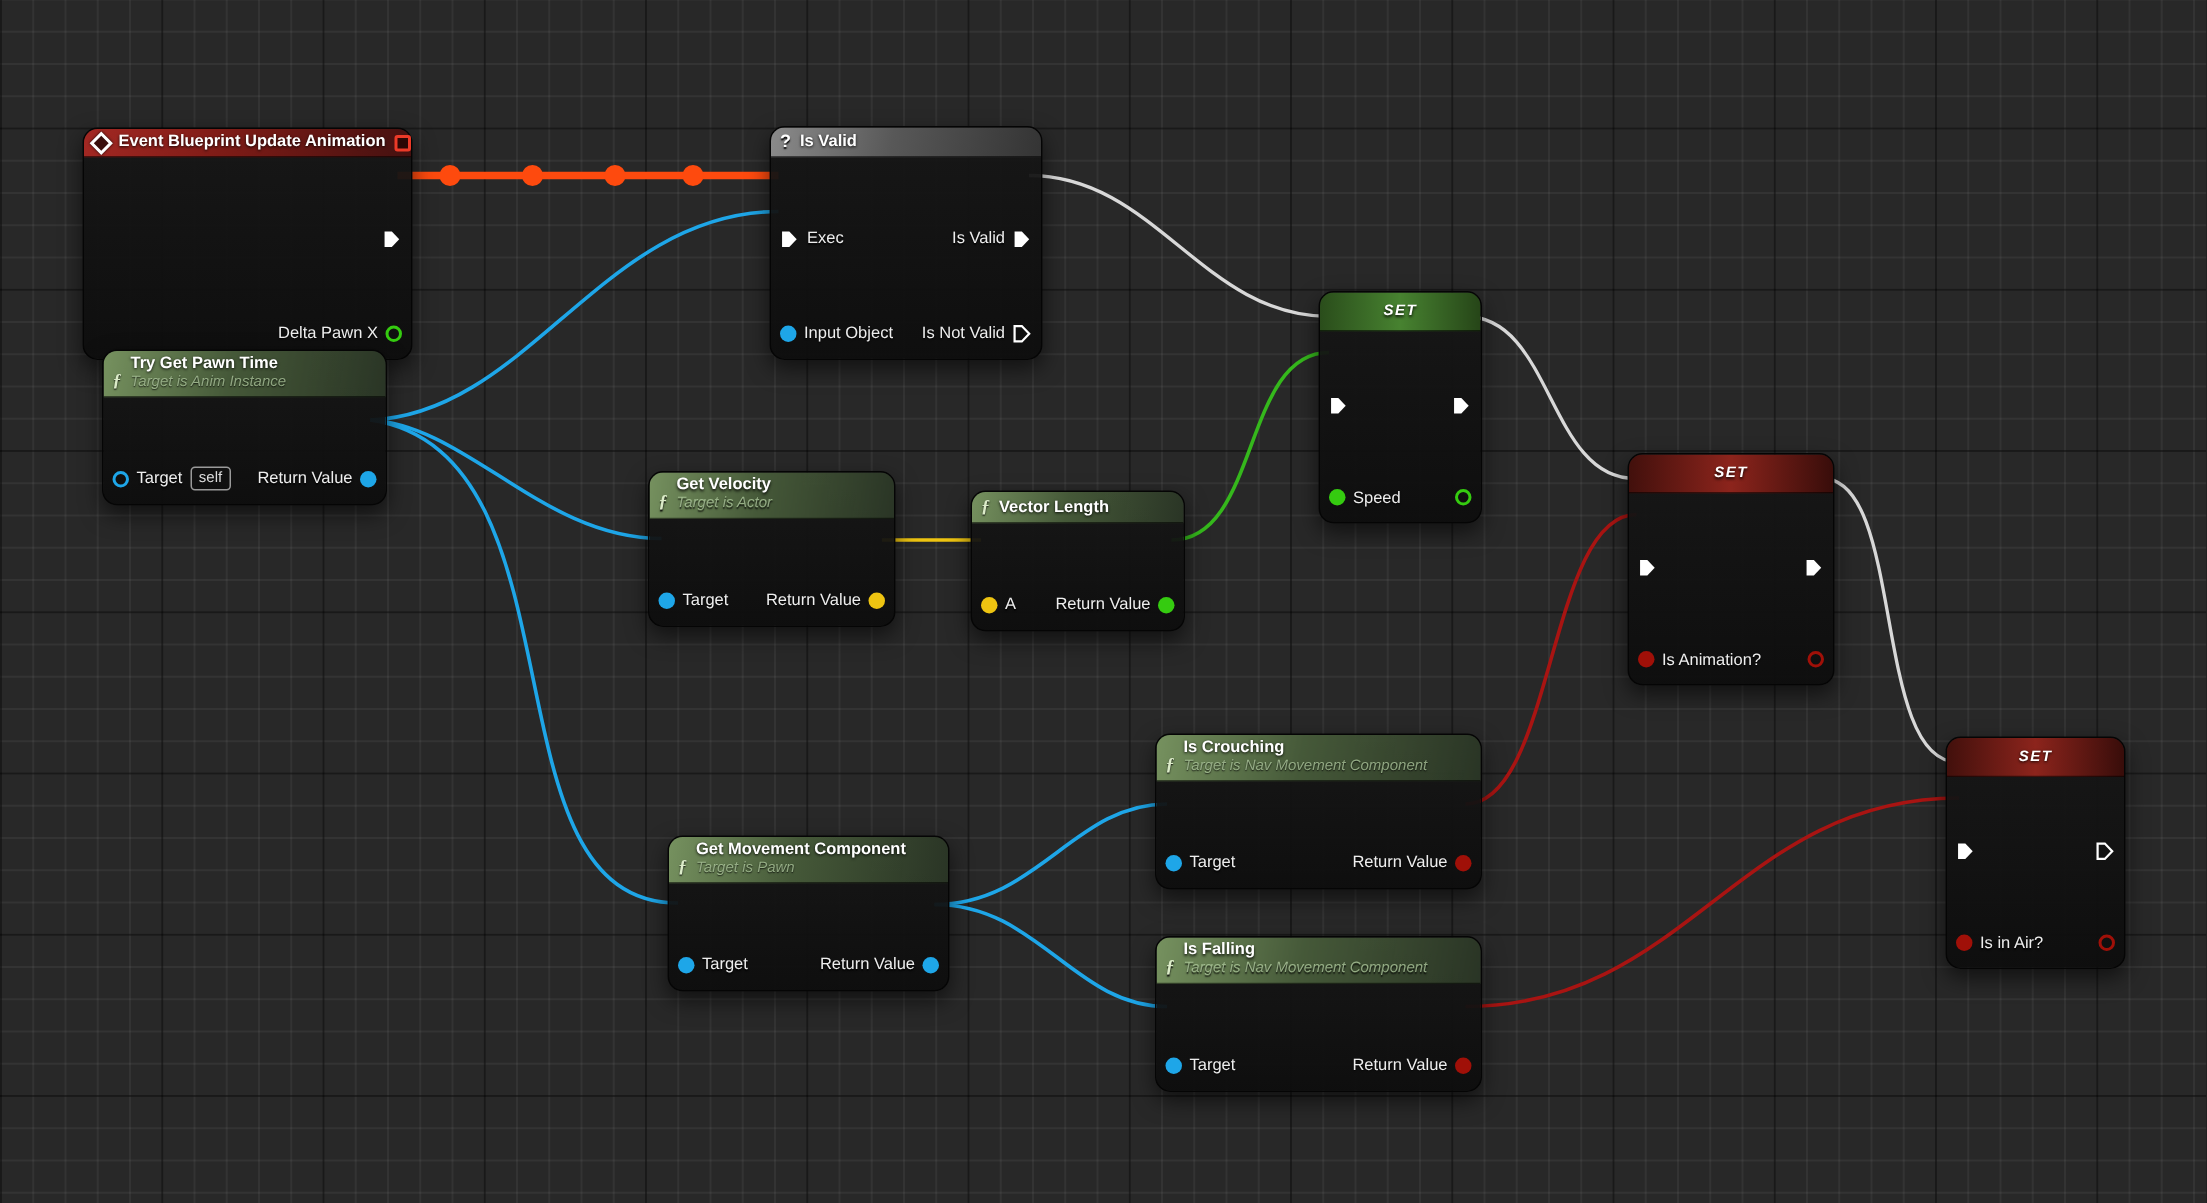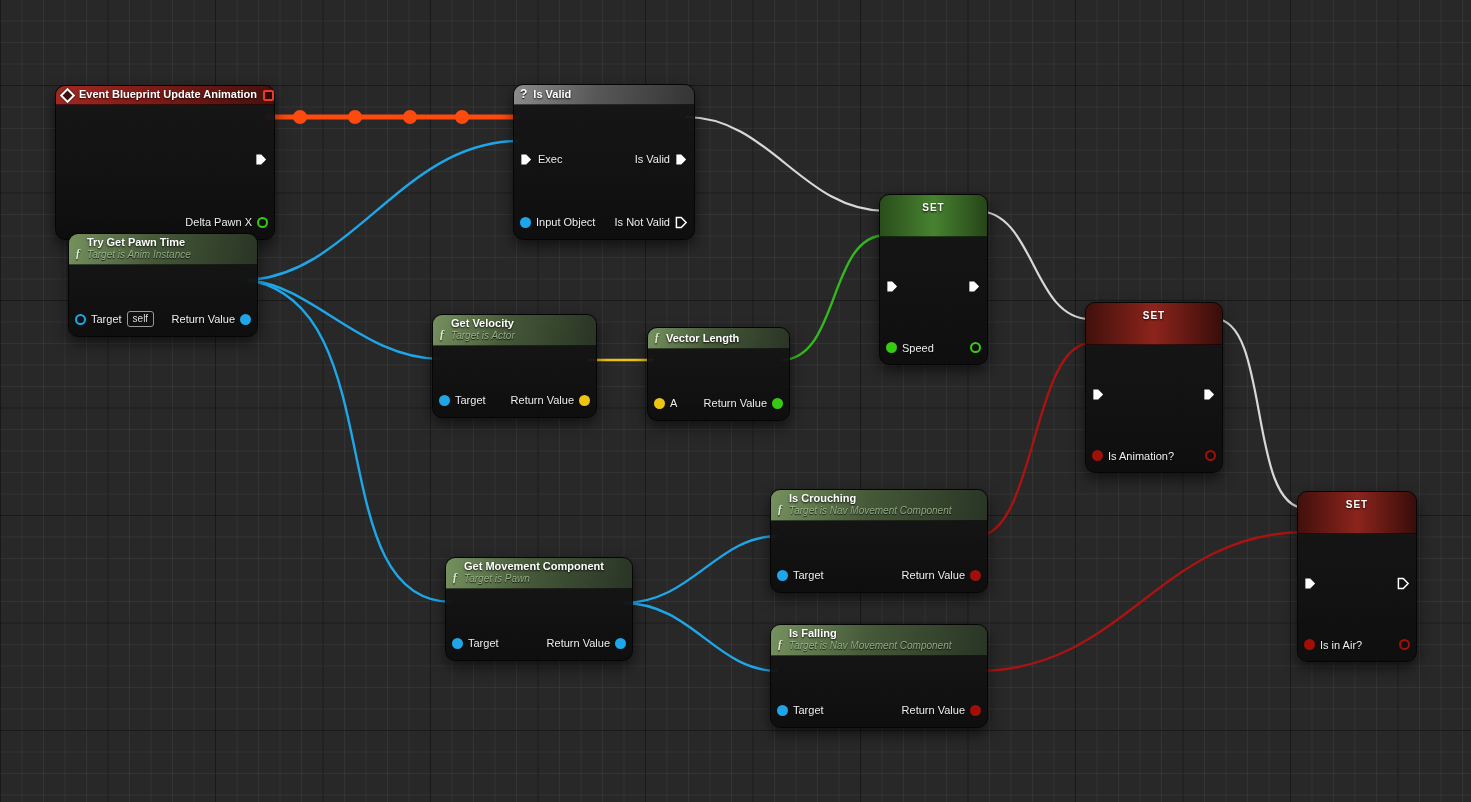--- a/index.html
+++ b/index.html
@@ -25,21 +25,21 @@
     color:#e6e6e6;
   }
   .hdr{
     display:flex;align-items:flex-end;gap:6px;
     padding:2px 7px 3px 6px;border-radius:9px 9px 0 0;
     border-bottom:1px solid rgba(0,0,0,.55);
   }
   .hdr-fn{background:linear-gradient(100deg, rgba(123,152,99,.95) 0%, rgba(74,95,60,.92) 45%, rgba(44,56,39,.9) 100%);}
   .hdr-event{background:linear-gradient(100deg, #a32823 0%, #7c1b16 45%, #451110 100%);}
   .hdr-pure{background:linear-gradient(100deg, #8b8b8b 0%, #585858 45%, #343434 100%);}
-  .hdr-set{display:block;text-align:center;padding:2px 0 21px 0;}
+  .hdr-set{display:block;text-align:center;padding:2px 0 5px 0;font-style:italic;}
   .hdr-set-green{background:linear-gradient(90deg,#2a4d1b 0%,#478230 50%,#264518 100%);}
   .hdr-set-red{background:linear-gradient(90deg,#42100c 0%,#8c241c 50%,#380d0a 100%);}
   .ttl{font-size:11px;font-weight:bold;color:#fff;text-shadow:0 1px 2px rgba(0,0,0,.9);white-space:nowrap;line-height:13px;}
   .sub{font-size:10px;font-style:italic;color:rgba(186,214,168,.72);white-space:nowrap;line-height:12px;text-shadow:0 1px 1px rgba(0,0,0,.8);}
   .set-ttl{font-size:10px;font-weight:bold;letter-spacing:1px;color:#fff;text-shadow:0 1px 2px rgba(0,0,0,.9);}
   .fic{font-family:"Liberation Serif",serif;font-style:italic;font-weight:bold;font-size:12px;color:#dcecc9;text-shadow:0 1px 1px #000;}
   .qic{font-weight:bold;font-size:12px;color:#fff;text-shadow:0 1px 1px #000;}
   .diamond{width:7px;height:7px;border:2px solid #fff;background:#3a0f0d;transform:rotate(45deg);flex:0 0 auto;box-shadow:0 0 2px rgba(0,0,0,.8);}
   .evbadge{width:7px;height:7px;border:2px solid #ec3a28;background:#2c0705;border-radius:2px;margin-left:auto;flex:0 0 auto;}
   .body{padding:3px 0 5px 0;}

